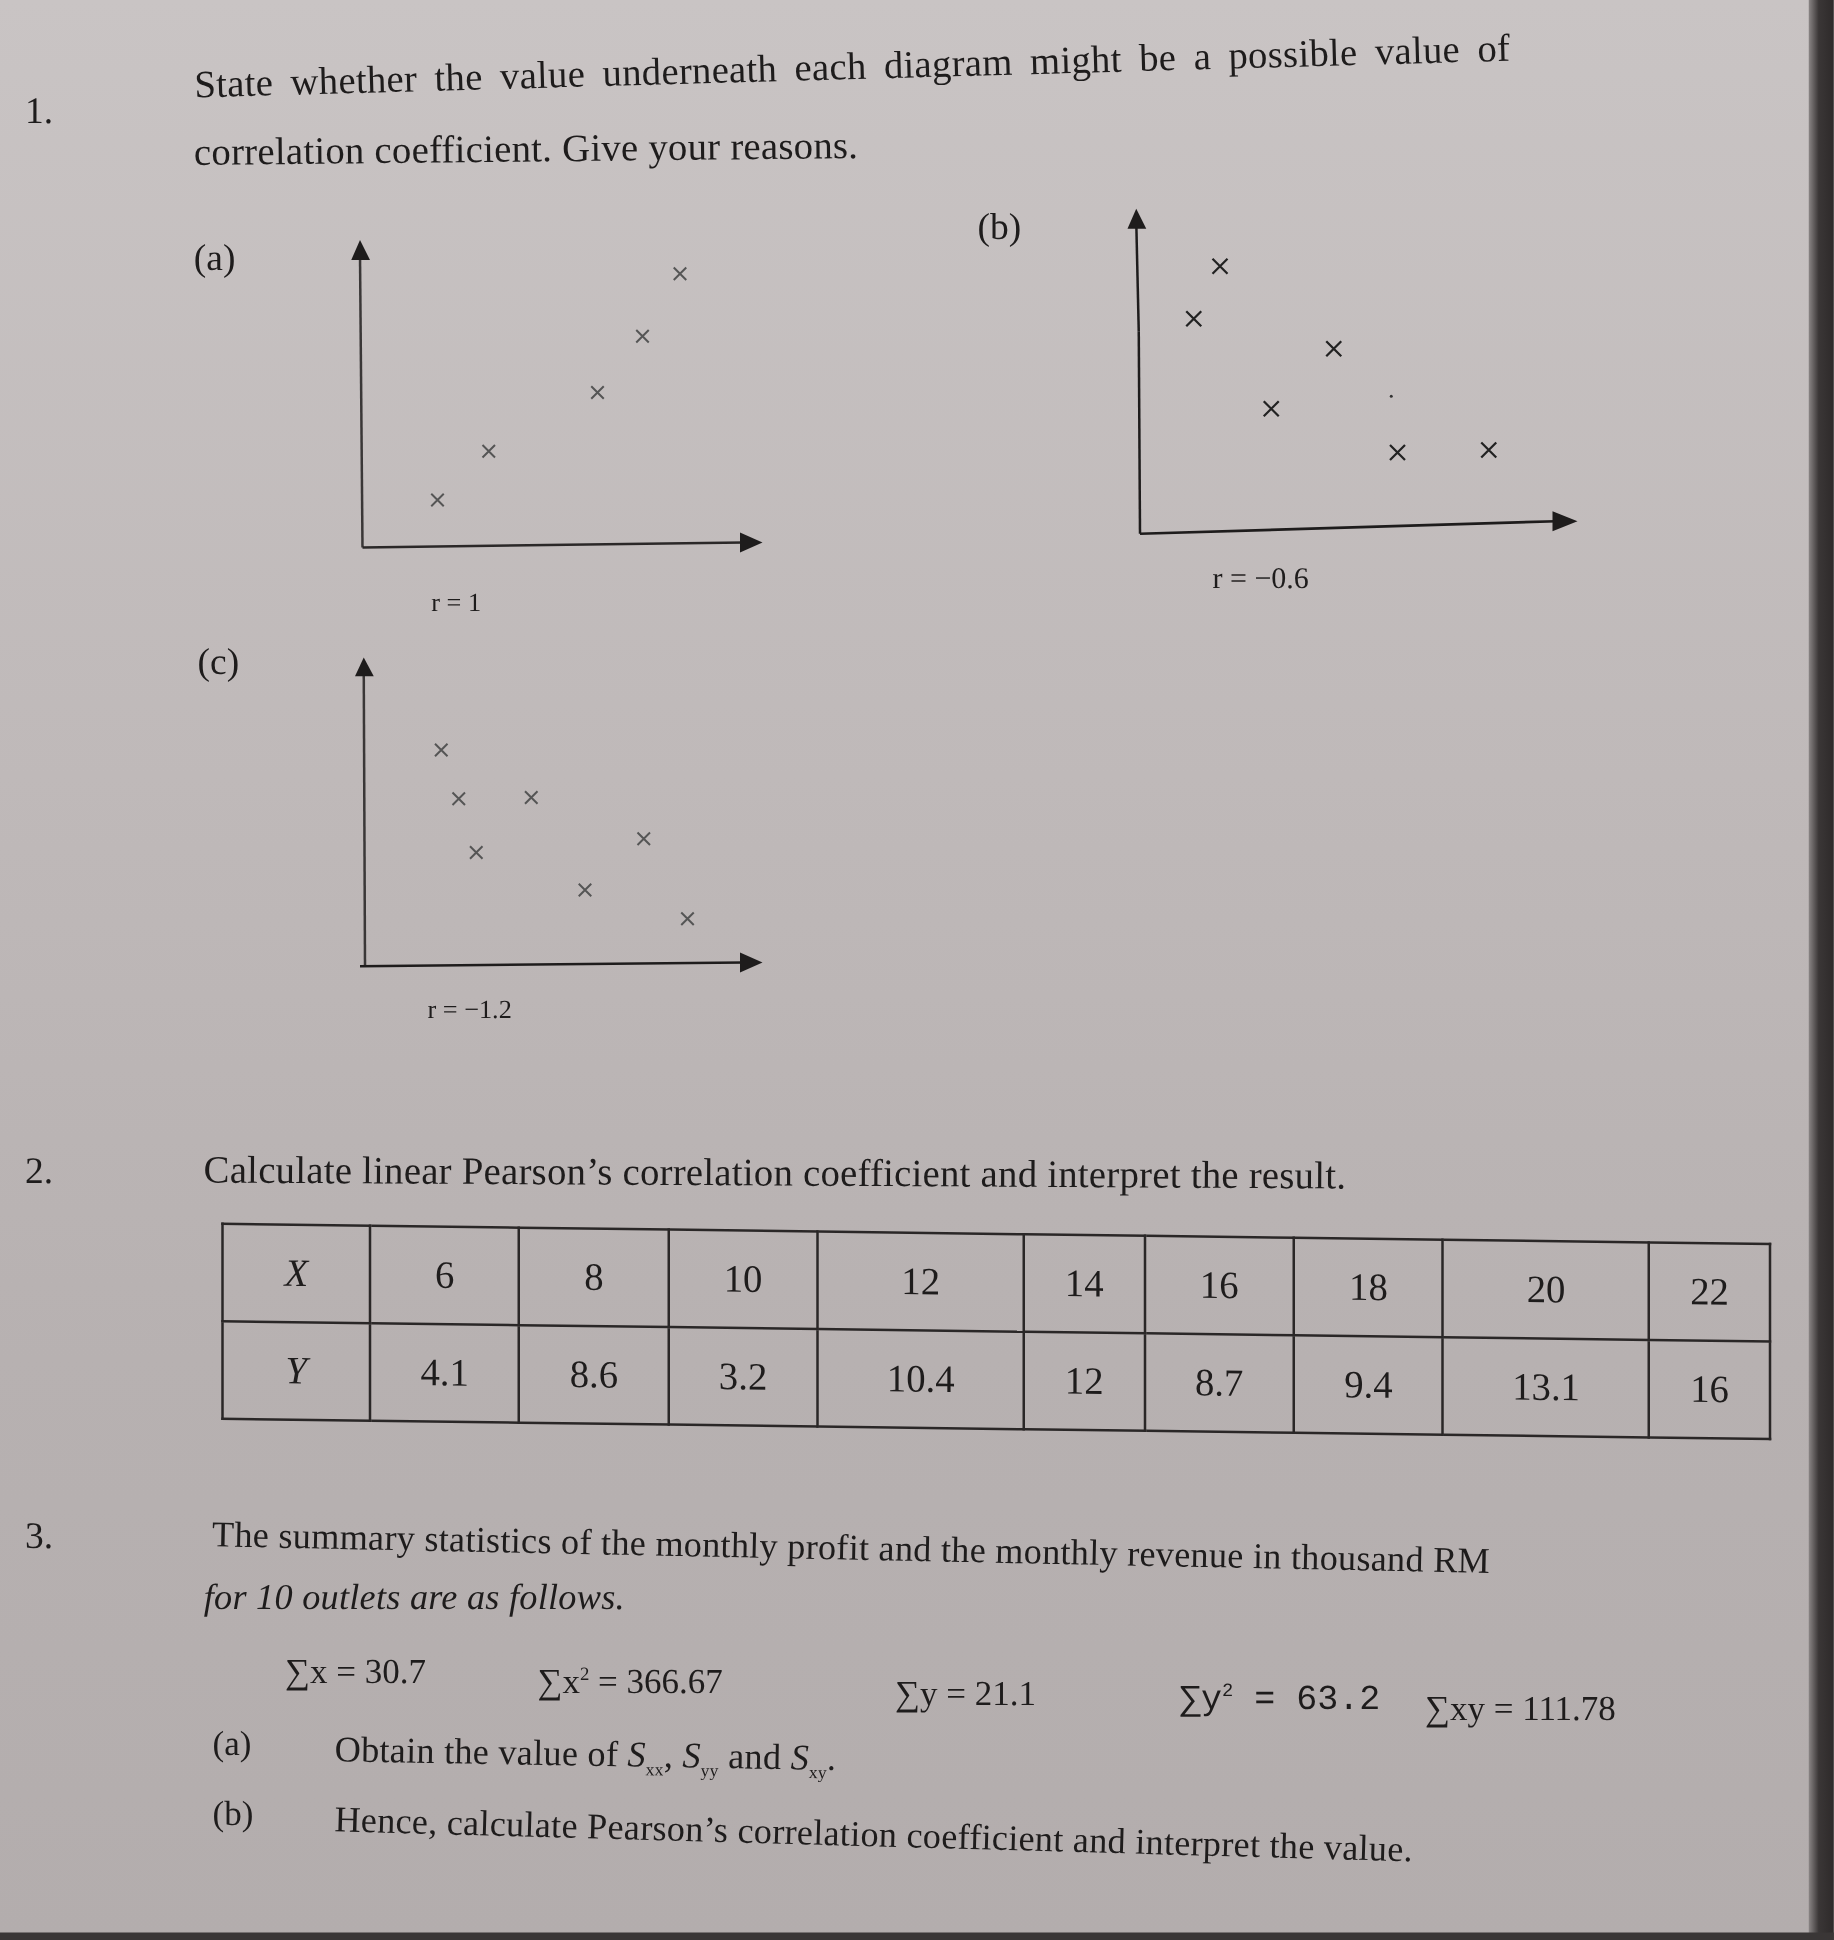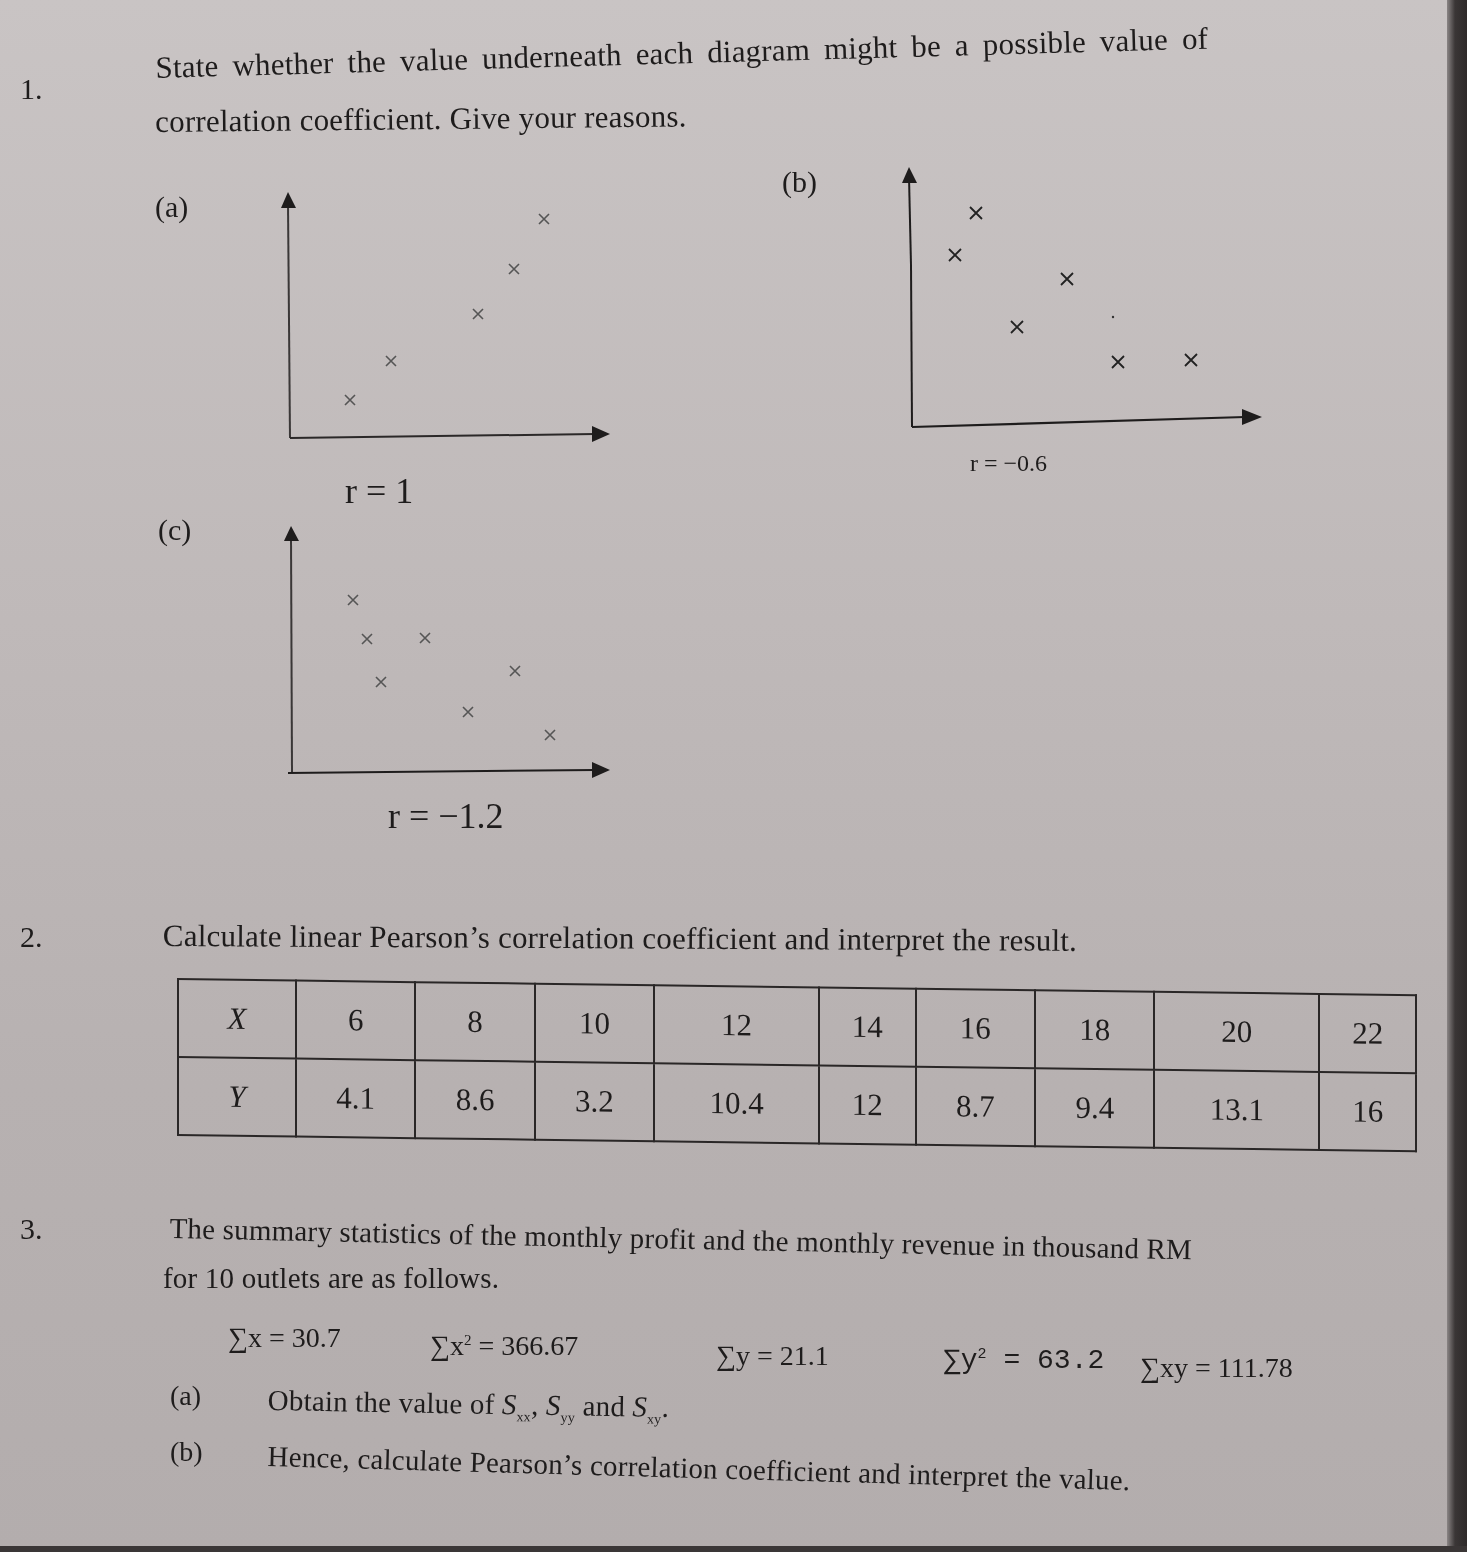--- a/index.html
+++ b/index.html
@@ -9,21 +9,21 @@
     font-family: "Liberation Serif", "DejaVu Serif", serif;
     color:#1e1c1c;
   }
   .edge { position:absolute; top:0; right:0; width:20px; height:1552px;
     background: linear-gradient(90deg,#8a8585 0%,#3a3636 40%,#2e2a2a 100%); }
   .bottom-edge { position:absolute; left:0; bottom:0; width:1467px; height:6px; background:#3a3636; }
   .abs { position:absolute; }
   .qnum { font-size:30px; }
   .qtext { font-size:31px; letter-spacing:0.2px; white-space:nowrap; }
   .sublabel { font-size:30px; }
-  .rlabel { font-size:36px; font-style:normal; white-space:nowrap; }
+  .rlabel { font-size:21px; font-style:normal; white-space:nowrap; }
   svg.plot { position:absolute; overflow:visible; }
   table.data {
     position:absolute; left:177px; top:978px; width:1240px; height:158px;
     border-collapse:collapse; transform: skewY(0.75deg); transform-origin:left top;
   }
   table.data td {
     border:2px solid #2a2727; text-align:center; font-size:31px; padding:0;
   }
   table.data td.head { font-style:italic; width:116px; }
   .stat { font-size:28px; white-space:nowrap; }
@@ -83,21 +83,21 @@
   <g stroke="#555" stroke-width="1.6">
     <path d="M78,70 l10,10 M88,70 l-10,10"></path>
     <path d="M92,109 l10,10 M102,109 l-10,10"></path>
     <path d="M150,108 l10,10 M160,108 l-10,10"></path>
     <path d="M106,152 l10,10 M116,152 l-10,10"></path>
     <path d="M240,141 l10,10 M250,141 l-10,10"></path>
     <path d="M193,182 l10,10 M203,182 l-10,10"></path>
     <path d="M275,205 l10,10 M285,205 l-10,10"></path>
   </g>
 </svg>
-<div class="abs rlabel" style="left:342px;top:795px;margin-left:46px;">r = −1.2</div>
+<div class="abs rlabel" style="left:342px;top:795px;">r = −1.2</div>
 
 <div class="abs qnum" style="left:20px;top:920px;">2.</div>
 <div class="abs qtext" style="left:163px;top:918px;transform:rotate(0.3deg);transform-origin:left top;">Calculate linear Pearson’s correlation coefficient and interpret the result.</div>
 
 <table class="data">
   <tbody>
       <tr>
     <td class="head">X</td>
     <td>6</td>
     <td>8</td>
@@ -119,21 +119,21 @@
     <td>8.7</td>
     <td>9.4</td>
     <td>13.1</td>
     <td>16</td>
   </tr>
 </tbody>
   </table>
 
 <div class="abs qnum" style="left:20px;top:1212px;">3.</div>
 <div class="abs qtext" style="left:170px;top:1212px;font-size:29px;transform:rotate(1.2deg);transform-origin:left top;">The summary statistics of the monthly profit and the monthly revenue in thousand RM</div>
-<div class="abs qtext" style="left:163px;top:1262px;font-size:29px;">for 10 outlets are as follows.</div>
+<div class="abs qtext" style="left:163px;top:1262px;font-size:29px;font-style:italic;">for 10 outlets are as follows.</div>
 
 <div class="abs stat" style="left:228px;top:1322px;">∑x = 30.7</div>
 <div class="abs stat" style="left:430px;top:1330px;"><span>∑x</span><sup style="font-size:15px;">2</sup><span> = 366.67</span></div>
 <div class="abs stat" style="left:692px;top:1340px;margin-left:24px;">∑y = 21.1</div>
 <div class="abs stat" style="left:944px;top:1345px;font-family:Liberation Mono, monospace;"><span>∑y</span><sup style="font-size:15px;">2</sup><span> = 63.2</span></div>
 <div class="abs stat" style="left:1140px;top:1352px;font-family:Liberation Serif, serif;">∑xy = 111.78</div>
 
 <div class="abs sublabel" style="left:170px;top:1380px;font-size:28px;">(a)</div>
 <div class="abs qtext" style="left:268px;top:1384px;font-size:29px;transform:rotate(1deg);transform-origin:left top;">
   <span>Obtain the value of</span>

